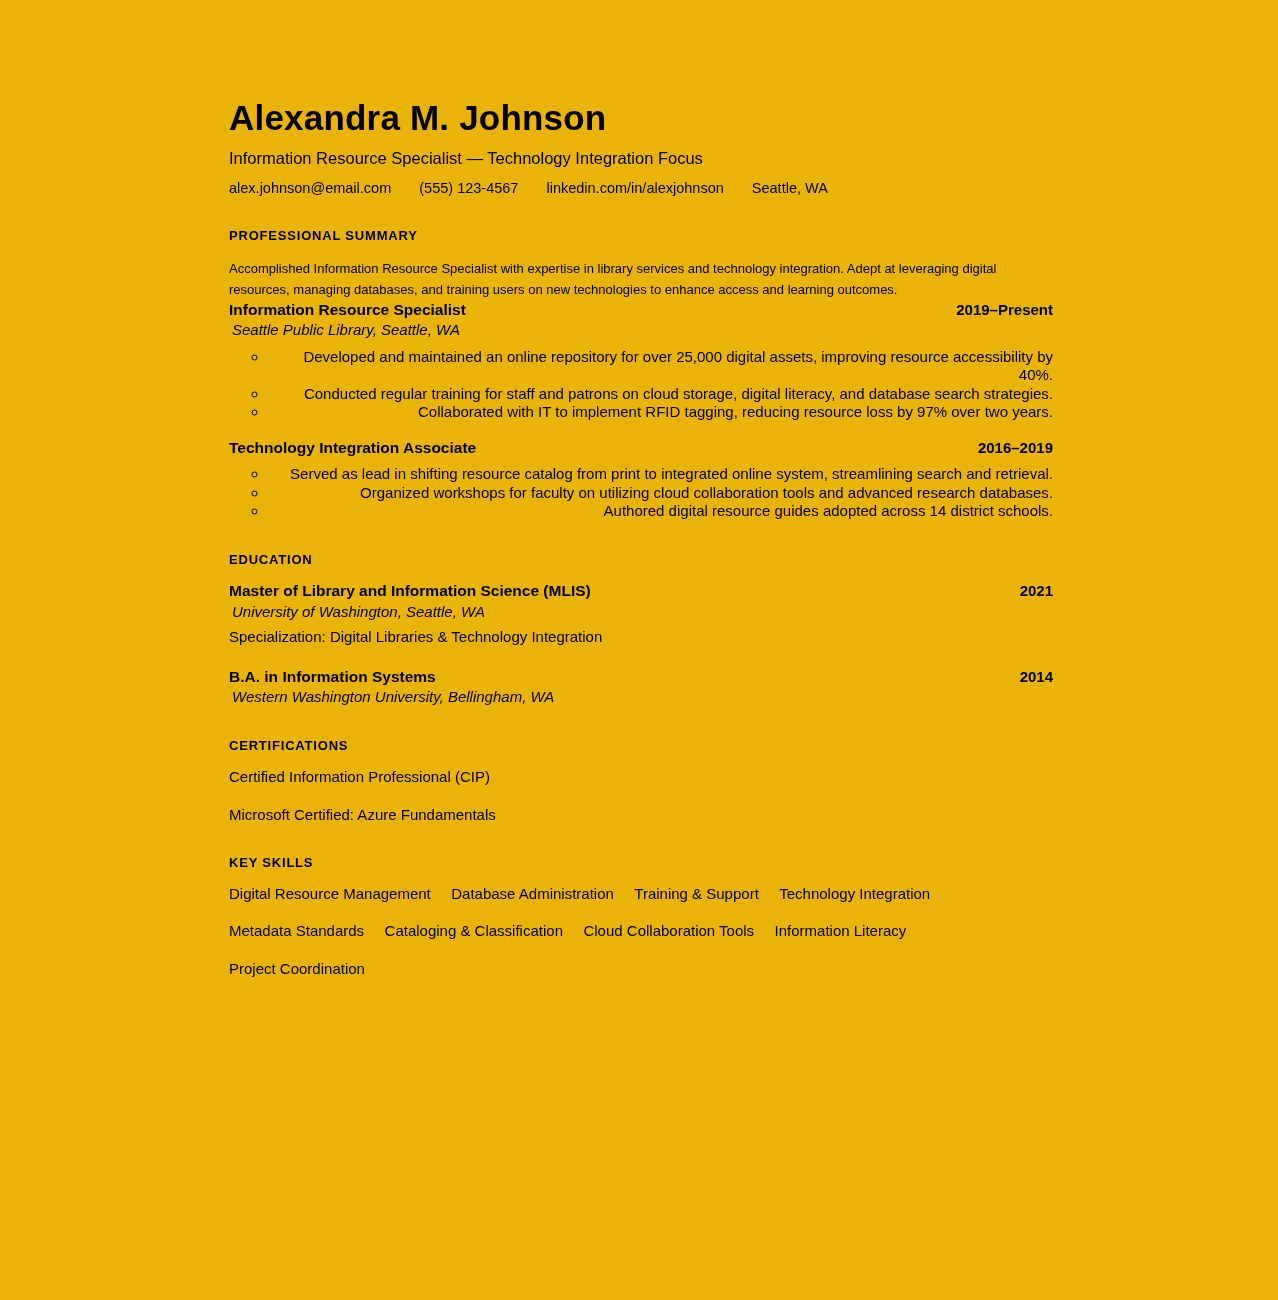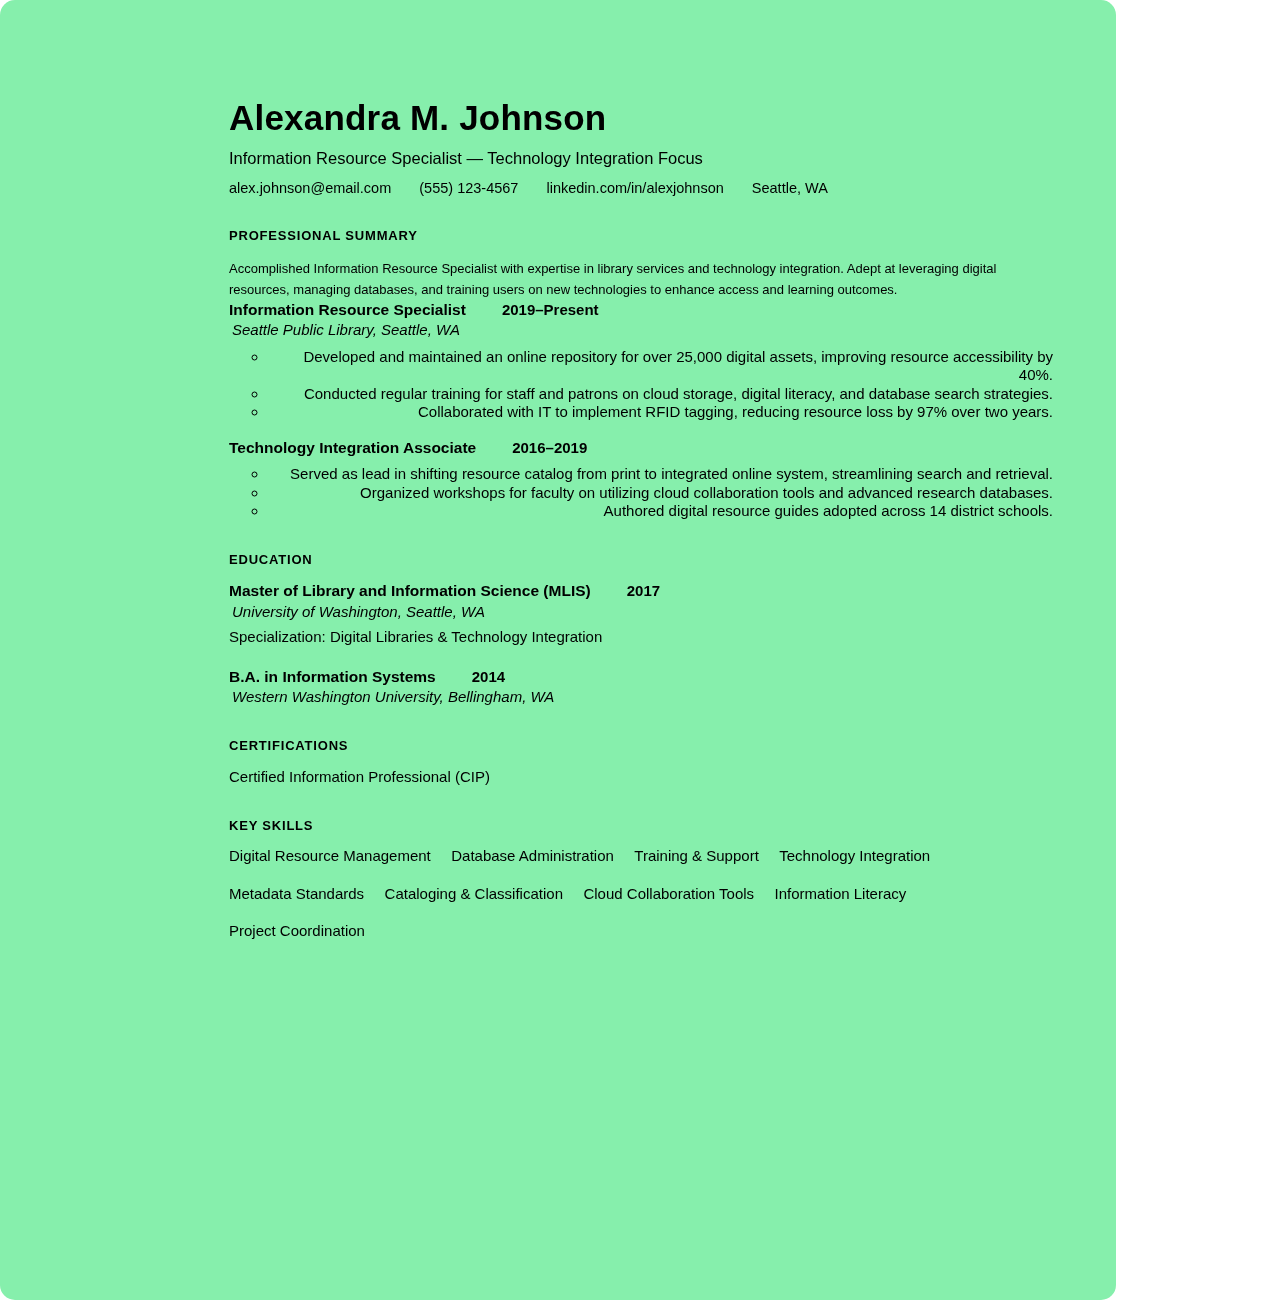--- a/index.html
+++ b/index.html
@@ -5,25 +5,24 @@
   * { box-sizing: border-box; }
   html, body {
     margin: 0;
     padding: 0;
     background: #ffffff;
     color: #000000;
     font-family: "Liberation Sans", "DejaVu Sans", sans-serif;
   }
   .canvas {
     position: relative;
-    width: 1116px;
+    width: 1278px;
     height: 1300px;
-    background: #86efac;
+    background: #eab308;
     overflow: hidden;
-    border-radius: 15px;
   }
   .page {
     width: 824px;
     margin-left: 229px;
     padding-top: 97px;
   }
   h1.name {
     font-size: 35px;
     font-weight: bold;
     margin: 0;
@@ -50,20 +49,21 @@
     line-height: 1.2;
   }
   .body-text {
     font-size: 13px;
     line-height: 21px;
     margin: 0;
   }
   .entry { margin-bottom: 16px; }
   .entry-row {
     display: flex;
+    justify-content: space-between;
     align-items: baseline;
     gap: 36px;
   }
   .entry-title {
     font-size: 15.5px;
     font-weight: bold;
     margin: 0;
     line-height: 1.25;
   }
   .entry-dates {
@@ -152,38 +152,39 @@
         </ul>
       </article>
     </section>
 
     <section>
       <h2 class="section-heading">EDUCATION</h2>
 
       <article class="entry" style="margin-bottom:20px;">
         <div class="entry-row">
           <h3 class="entry-title">Master of Library and Information Science (MLIS)</h3>
-          <span class="entry-dates">2017</span>
+          <span class="entry-dates">2021</span>
         </div>
         <p class="entry-org">University of Washington, Seattle, WA</p>
         <p class="entry-detail">Specialization: Digital Libraries &amp; Technology Integration</p>
       </article>
 
       <article class="entry">
         <div class="entry-row">
           <h3 class="entry-title">B.A. in Information Systems</h3>
           <span class="entry-dates">2014</span>
         </div>
         <p class="entry-org">Western Washington University, Bellingham, WA</p>
       </article>
     </section>
 
     <section>
       <h2 class="section-heading">CERTIFICATIONS</h2>
       <p class="cert-item">Certified Information Professional (CIP)</p>
+      <p class="cert-item">Microsoft Certified: Azure Fundamentals</p>
     </section>
 
     <section>
       <h2 class="section-heading" style="margin-bottom:0;">KEY SKILLS</h2>
       <div class="skills-wrap">
         <span class="skill">Digital Resource Management</span>
         <span class="skill">Database Administration</span>
         <span class="skill">Training &amp; Support</span>
         <span class="skill">Technology Integration</span>
         <br>

